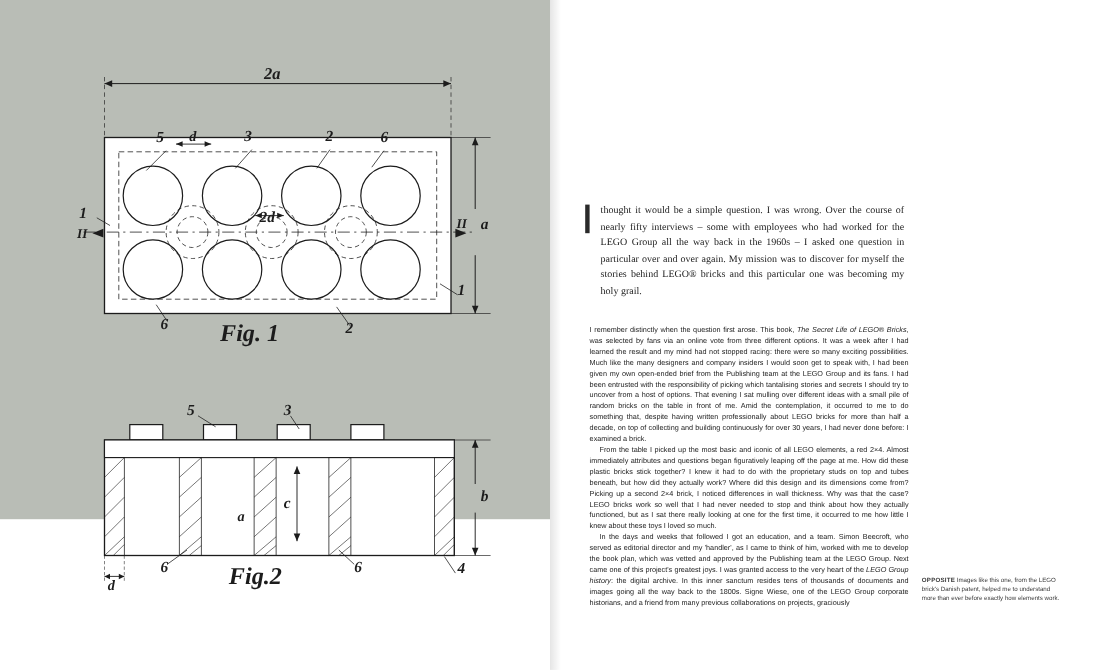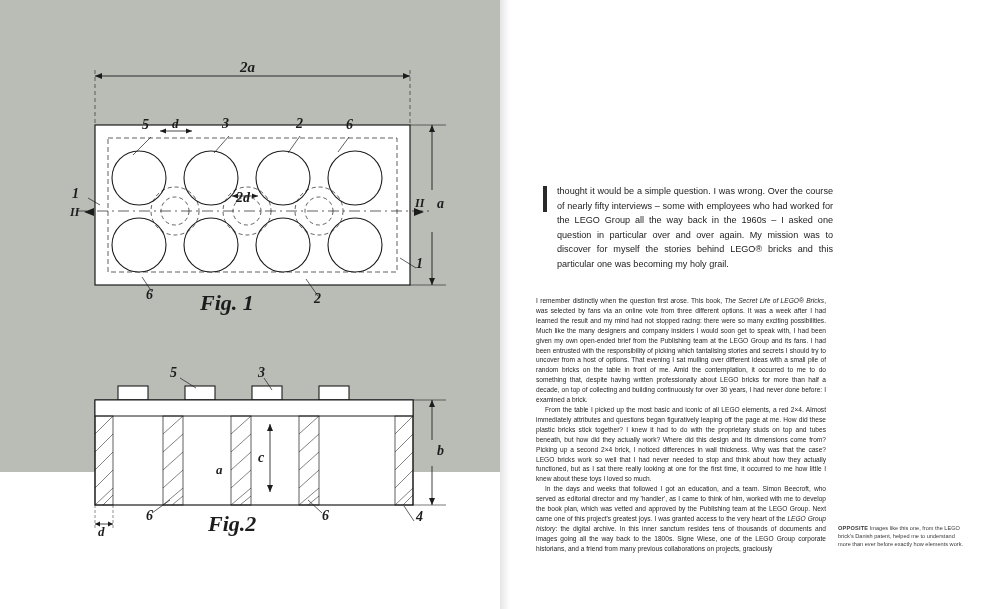--- a/index.html
+++ b/index.html
@@ -48,23 +48,24 @@
     top: 118px;
     font-size: 46px;
     font-weight: bold;
     color: #b3b7b1;
     letter-spacing: -0.5px;
     line-height: 1;
     font-family: "Liberation Sans", sans-serif;
   }
   .lede-wrap {
     position: absolute;
-    left: 43px;
+    left: 32px;
     top: 184px;
     width: 290px;
+    font-family: Liberation Serif, serif;
   }
   .lede {
     position: relative;
     font-size: 9.1px;
     line-height: 14.6px;
     color: #1b1b1b;
     text-align: justify;
     text-justify: inter-word;
     padding-left: 14px;
   }

